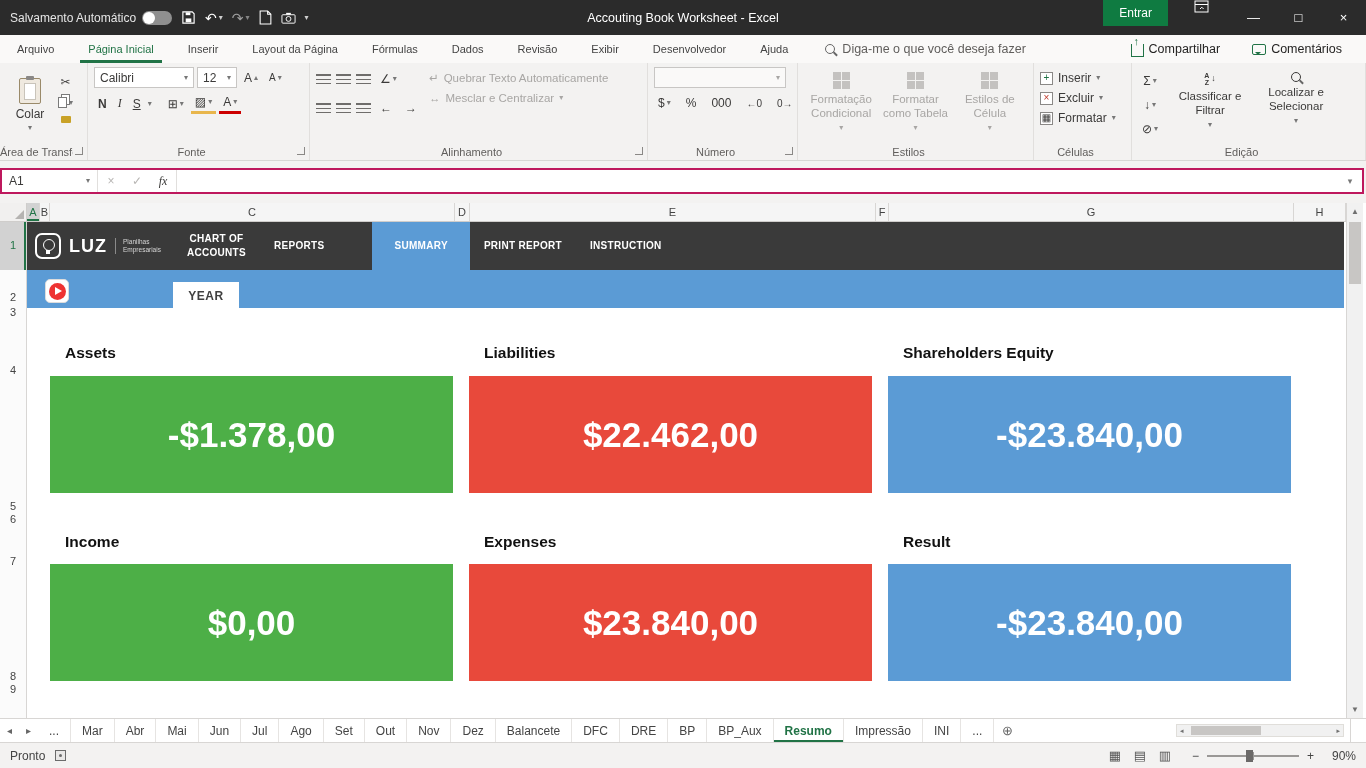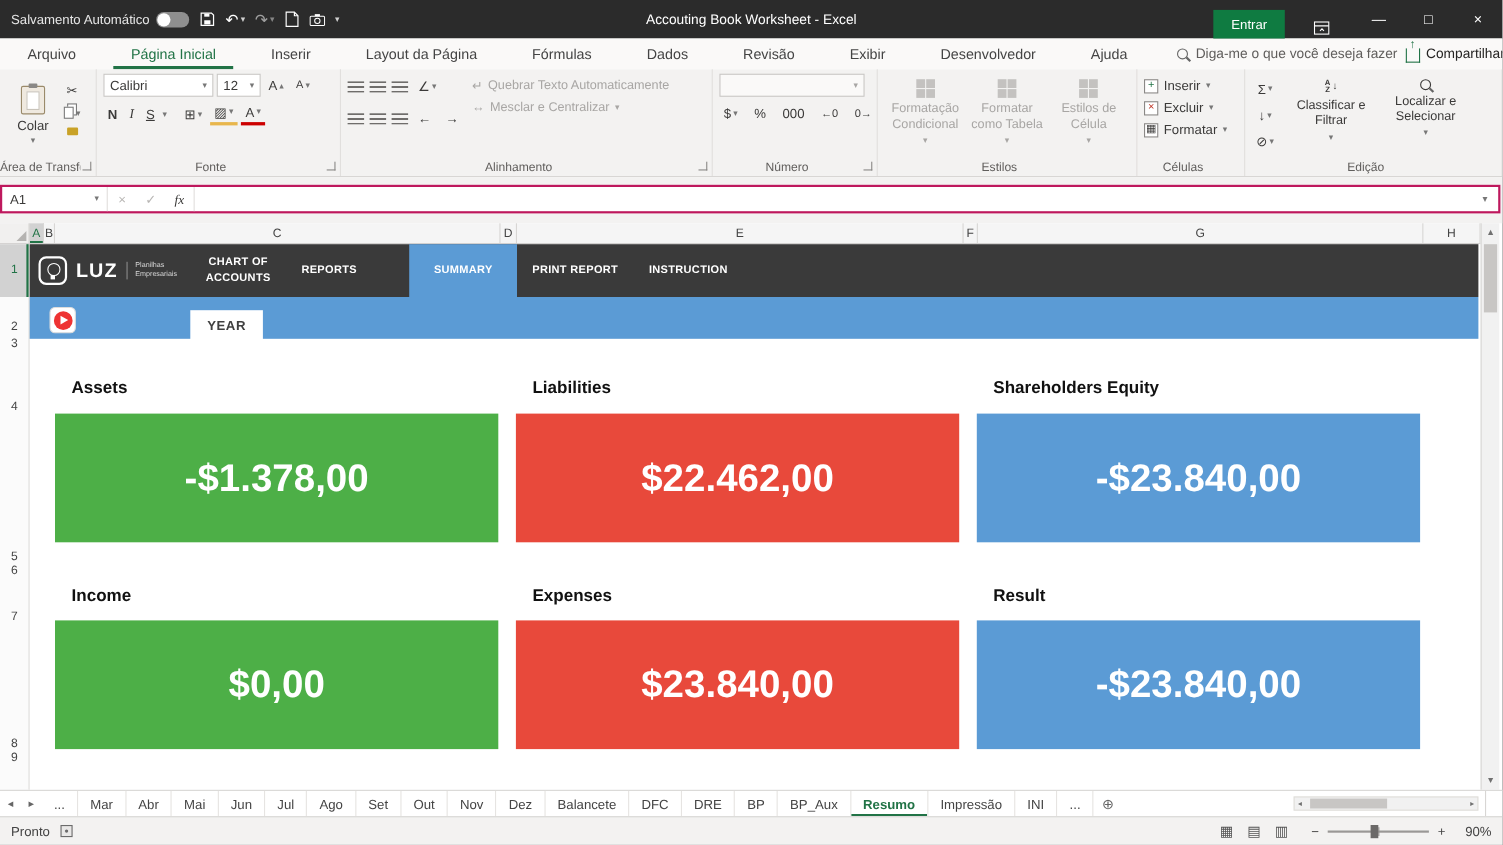--- a/index.html
+++ b/index.html
@@ -9,28 +9,28 @@
   
   .titlebar{position:absolute;top:0;left:0;right:0;height:35px;background:#2b2b2b;color:#fff;display:flex;align-items:center}
   .qat{display:flex;align-items:center;gap:9px;padding-left:10px;font-size:12px;z-index:2}
   .autosave{display:flex;align-items:center;gap:6px;color:#e6e6e6}
   .toggle{width:30px;height:14px;border-radius:7px;background:#8f8f8f;position:relative}
   .toggle::after{content:"";position:absolute;left:1px;top:1px;width:12px;height:12px;border-radius:50%;background:#fff}
   .qbtn{color:#fff;display:flex;align-items:center;gap:2px}
   .qcaret{font-size:8px;color:#cfcfcf}
   .gly14{font-size:14px;line-height:1}
   .tb-title{position:absolute;left:0;right:0;text-align:center;font-size:12.5px;color:#fff;pointer-events:none}
-  .tb-right{margin-left:auto;display:flex;align-items:flex-end;height:100%;z-index:2}
+  .tb-right{margin-left:auto;display:flex;align-items:flex-start;height:100%;z-index:2}
   .entrar{background:#0f7b41;color:#fff;border:none;padding:6px 16px;font-size:12px;margin-right:26px;cursor:pointer}
   .ribopts{color:#fff;font-size:13px;margin-right:22px}
   .winbtn{width:45px;height:100%;display:flex;align-items:center;justify-content:center;color:#fff;font-size:13px}
 
   
   .tabrow{position:absolute;top:35px;left:0;right:0;height:28px;background:#faf9f8;display:flex;align-items:stretch}
-  .rtab{padding:0 25px;display:flex;align-items:center;font-size:13px;color:#444;position:relative;white-space:nowrap}
+  .rtab{padding:0 17px;display:flex;align-items:center;font-size:11px;color:#444;position:relative;white-space:nowrap}
   .rtab.active{color:#217346}
   .rtab.active::after{content:"";position:absolute;left:9px;right:9px;bottom:0;height:3px;background:#217346}
   .tsearch{display:flex;align-items:center;gap:7px;margin-left:20px;color:#605e5c;font-size:12.5px;white-space:nowrap}
   .mag{position:relative;width:10px;height:10px;border:1.5px solid #666;border-radius:50%;display:inline-block}
   .mag::after{content:"";position:absolute;width:5px;height:1.5px;background:#666;transform:rotate(45deg);right:-4px;bottom:-1px}
   .tr-btns{margin-left:auto;display:flex;align-items:center;gap:16px;padding-right:16px}
   .trbtn{display:flex;align-items:center;gap:5px;font-size:12.5px;color:#252423;padding:0 8px;white-space:nowrap}
   .ic-share{width:13px;height:13px;border:1.5px solid #217346;border-top:none;position:relative;display:inline-block;margin-top:3px}
   .ic-share::after{content:"↑";position:absolute;left:2px;top:-9px;color:#217346;font-size:11px;font-weight:bold}
   .ic-bubble{width:14px;height:11px;border:1.5px solid #217346;border-radius:2px;position:relative;display:inline-block}

